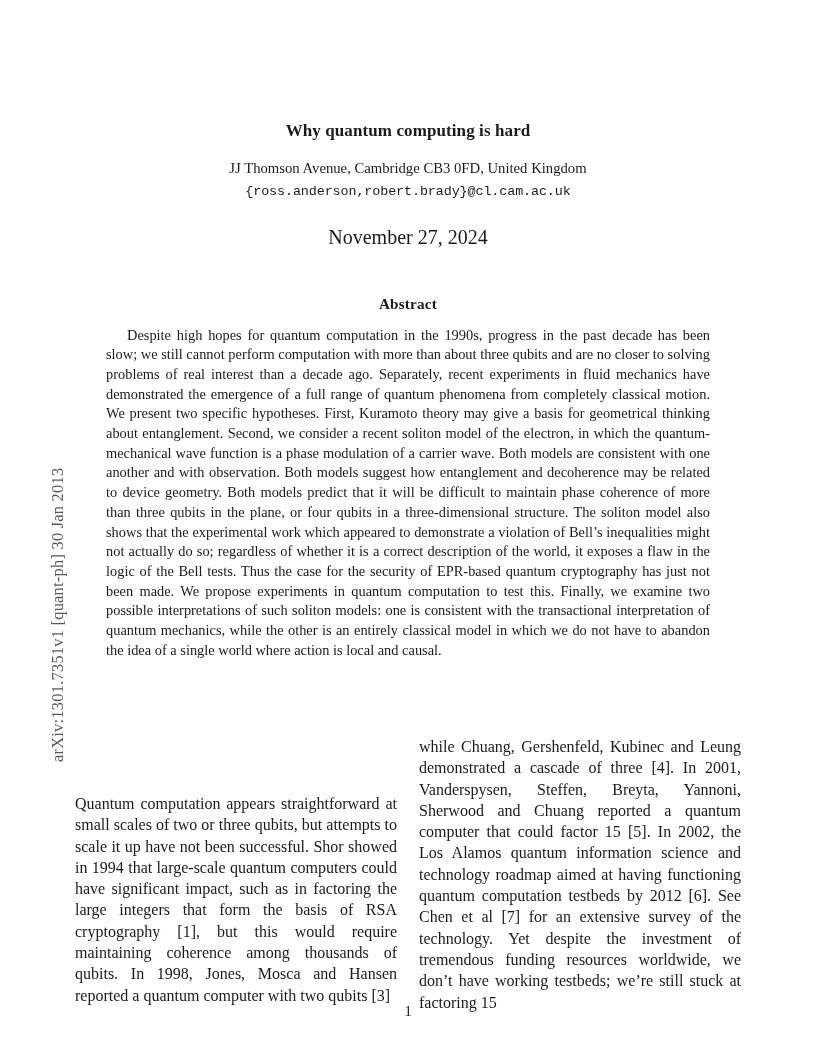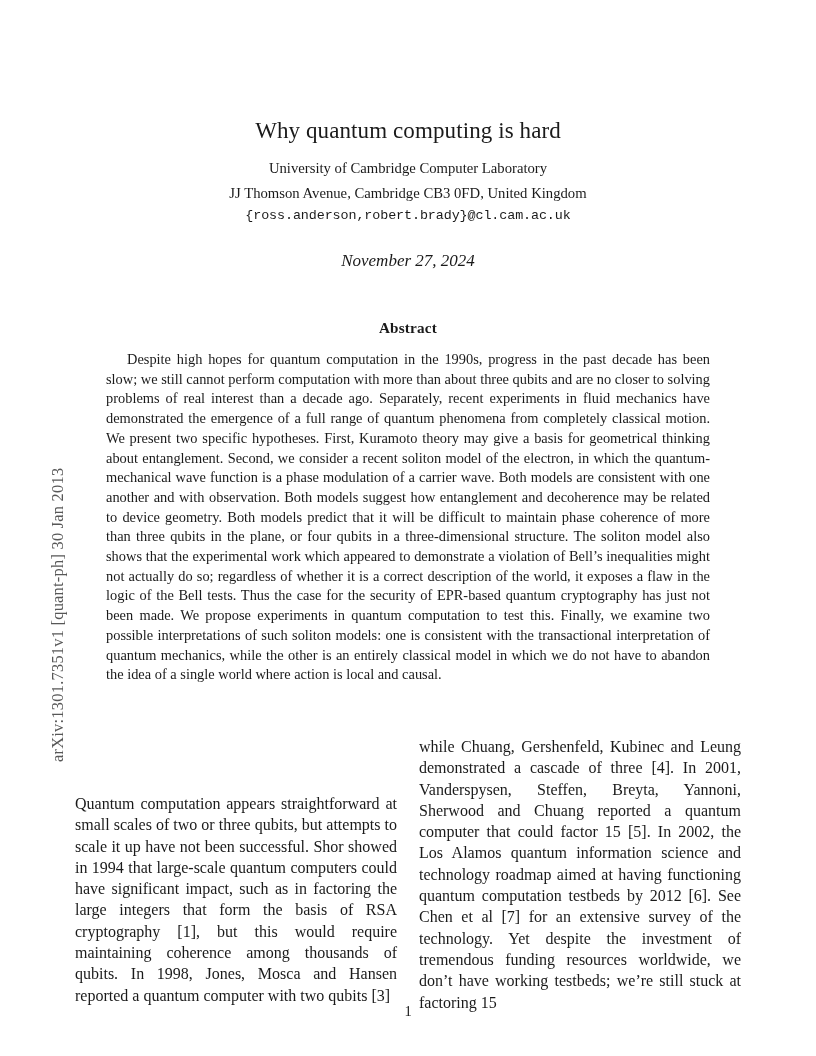--- a/index.html
+++ b/index.html
@@ -50,23 +50,23 @@
     height: 1056px;
   }
 
   
   .title-block {
     padding-top: 113px;
     text-align: center;
   }
 
   .title-line {
-    font-size: 23px;
+    font-size: 17px;
     line-height: 35px;
-    font-weight: normal;
+    font-weight: bold;
     letter-spacing: 0.1px;
   }
 
   
   .authors {
     text-align: center;
     font-size: 19px;
     line-height: 26px;
     margin-top: 32px;
   }
@@ -85,24 +85,23 @@
   .email {
     text-align: center;
     font-family: "Liberation Mono", "DejaVu Sans Mono", monospace;
     font-size: 13.4px;
     line-height: 22px;
     letter-spacing: -0.1px;
   }
 
   .pubdate {
     text-align: center;
-    font-size: 17px;
+    font-size: 20px;
     line-height: 24px;
     margin-top: 22px;
-    font-style: italic;
   }
 
   
   .abstract-block {
     margin: 46px auto 0 auto;
     width: 604px;
   }
 
   .abstract-heading {
     text-align: center;
@@ -187,21 +186,20 @@
   </div>
 
   <div class="content">
 
     <div class="title-block">
       <div class="title-line">Why quantum computing is hard</div>
     </div>
 
 
     <div class="affil">
-      <span class="affil-line">University of Cambridge Computer Laboratory</span>
       <span class="affil-line">JJ Thomson Avenue, Cambridge CB3 0FD, United Kingdom</span>
     </div>
 
     <div class="email">{ross.anderson,robert.brady}@cl.cam.ac.uk</div>
 
     <div class="pubdate">November 27, 2024</div>
 
     <div class="abstract-block">
       <div class="abstract-heading">Abstract</div>
       <div class="abstract-body">Despite high hopes for quantum computation in the 1990s, progress in the past decade has been slow; we still cannot perform computation with more than about three qubits and are no closer to solving problems of real interest than a decade ago. Separately, recent experiments in fluid mechanics have demonstrated the emergence of a full range of quantum phenomena from completely classical motion. We present two specific hypotheses. First, Kuramoto theory may give a basis for geometrical thinking about entanglement. Second, we consider a recent soliton model of the electron, in which the quantum-mechanical wave function is a phase modulation of a carrier wave. Both models are consistent with one another and with observation. Both models suggest how entanglement and decoherence may be related to device geometry. Both models predict that it will be difficult to maintain phase coherence of more than three qubits in the plane, or four qubits in a three-dimensional structure. The soliton model also shows that the experimental work which appeared to demonstrate a violation of Bell’s inequalities might not actually do so; regardless of whether it is a correct description of the world, it exposes a flaw in the logic of the Bell tests. Thus the case for the security of EPR-based quantum cryptography has just not been made. We propose experiments in quantum computation to test this. Finally, we examine two possible interpretations of such soliton models: one is consistent with the transactional interpretation of quantum mechanics, while the other is an entirely classical model in which we do not have to abandon the idea of a single world where action is local and causal.</div>

